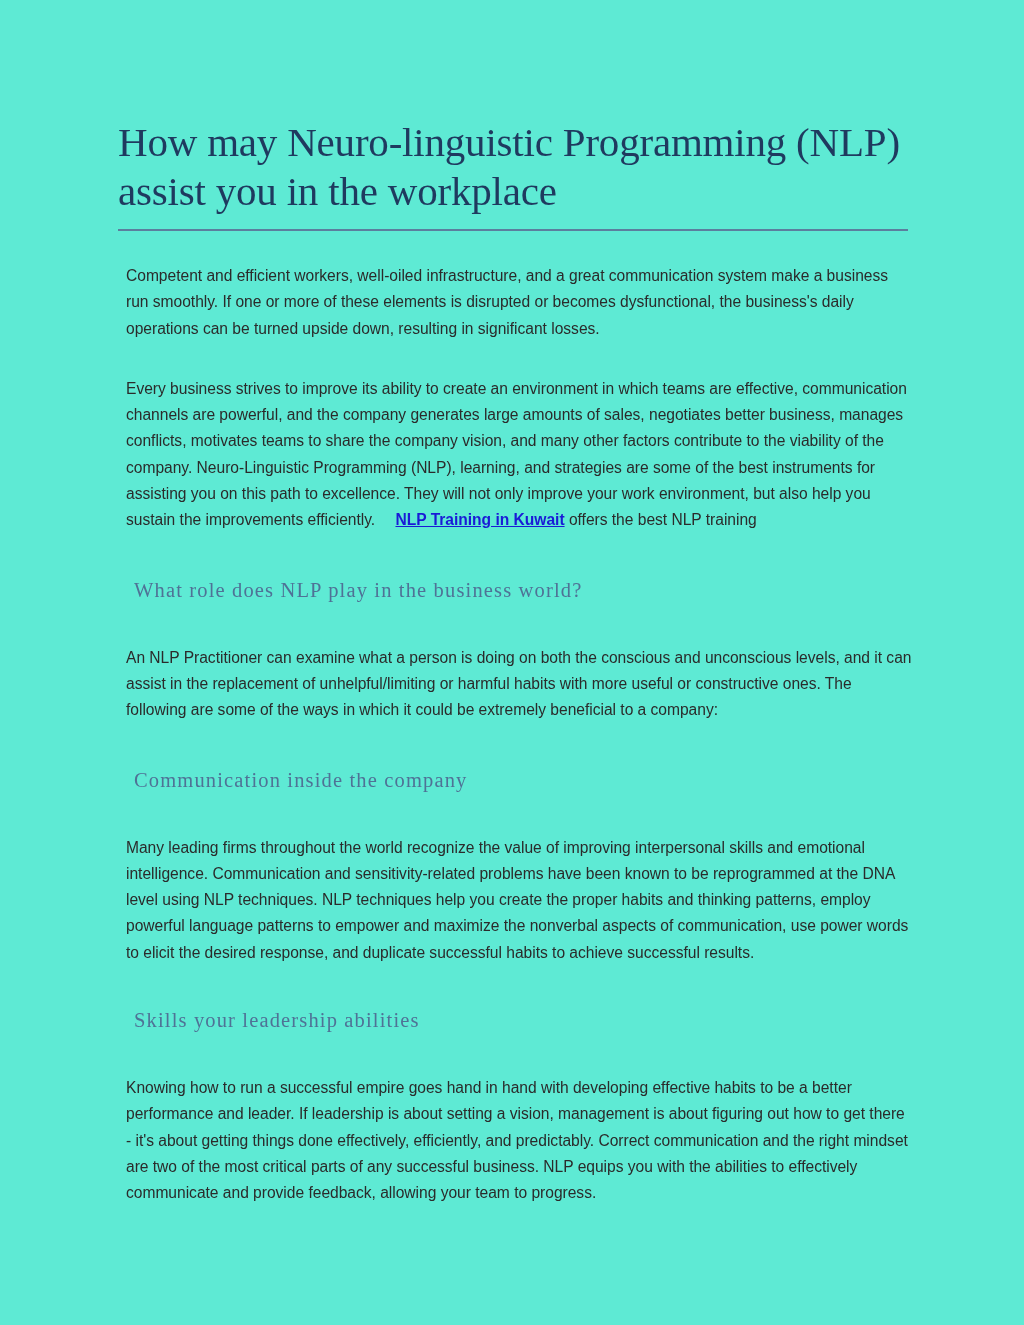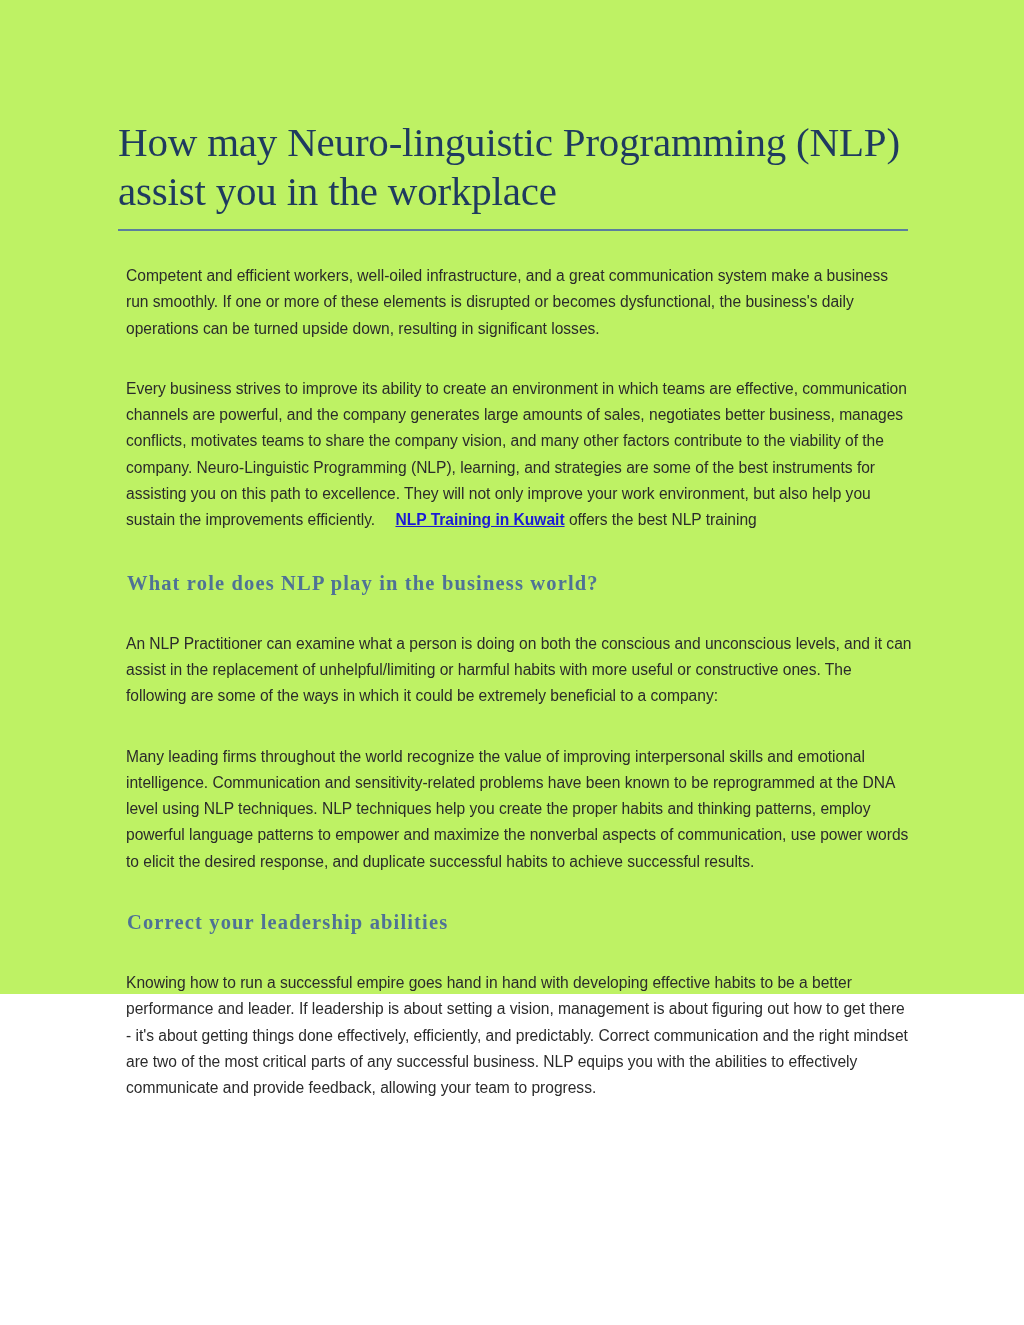--- a/index.html
+++ b/index.html
@@ -12,22 +12,22 @@
     width: 1024px;
     height: 1325px;
     overflow: hidden;
     font-family: "Liberation Sans", sans-serif;
     -webkit-font-smoothing: antialiased;
   }
 
   .page {
     position: relative;
     width: 1024px;
-    height: 994px;
-    background: #bef264;
+    height: 1325px;
+    background: #5eead4;
     box-sizing: border-box;
   }
 
   .content {
     position: absolute;
     left: 118px;
     top: 0;
     width: 790px;
   }
 
@@ -69,26 +69,26 @@
 
   a.inline-link {
     color: #1a1ad6;
     font-weight: bold;
     text-decoration: underline;
     text-underline-offset: 1px;
     padding-left: 16px;
   }
 
   h2.section-heading {
-    margin: 9px;
+    margin: 16px;
     padding-top: 27px;
     font-family: "Liberation Serif", "DejaVu Serif", serif;
     font-size: 20.5px;
     line-height: 26px;
-    font-weight: bold;
+    font-weight: normal;
     color: #4f7296;
     letter-spacing: 1.15px;
   }
 
   h2.section-heading.tight {
     padding-top: 25px;
   }
 </style>
 </head>
 <body>
@@ -101,22 +101,23 @@
     <hr class="title-rule">
 
     <p class="body-text first">Competent and efficient workers, well-oiled infrastructure, and a great communication system make a business run smoothly. If one or more of these elements is disrupted or becomes dysfunctional, the business's daily operations can be turned upside down, resulting in significant losses.</p>
 
     <p class="body-text"><span>Every business strives to improve its ability to create an environment in which teams are effective, communication channels are powerful, and the company generates large amounts of sales, negotiates better business, manages conflicts, motivates teams to share the company vision, and many other factors contribute to the viability of the company. Neuro-Linguistic Programming (NLP), learning, and strategies are some of the best instruments for assisting you on this path to excellence. They will not only improve your work environment, but also help you sustain the improvements efficiently. </span><a class="inline-link" href="#">NLP Training in Kuwait</a><span> offers the best NLP training</span></p>
 
     <h2 class="section-heading">What role does NLP play in the business world?</h2>
 
     <p class="body-text">An NLP Practitioner can examine what a person is doing on both the conscious and unconscious levels, and it can assist in the replacement of unhelpful/limiting or harmful habits with more useful or constructive ones. The following are some of the ways in which it could be extremely beneficial to a company:</p>
 
+    <h2 class="section-heading">Communication inside the company</h2>
 
     <p class="body-text">Many leading firms throughout the world recognize the value of improving interpersonal skills and emotional intelligence. Communication and sensitivity-related problems have been known to be reprogrammed at the DNA level using NLP techniques. NLP techniques help you create the proper habits and thinking patterns, employ powerful language patterns to empower and maximize the nonverbal aspects of communication, use power words to elicit the desired response, and duplicate successful habits to achieve successful results.</p>
 
-    <h2 class="section-heading tight">Correct your leadership abilities</h2>
+    <h2 class="section-heading tight">Skills your leadership abilities</h2>
 
     <p class="body-text">Knowing how to run a successful empire goes hand in hand with developing effective habits to be a better performance and leader. If leadership is about setting a vision, management is about figuring out how to get there - it's about getting things done effectively, efficiently, and predictably. Correct communication and the right mindset are two of the most critical parts of any successful business. NLP equips you with the abilities to effectively communicate and provide feedback, allowing your team to progress.</p>
 
 
   </div>
 </div>
 
 </body></html>

